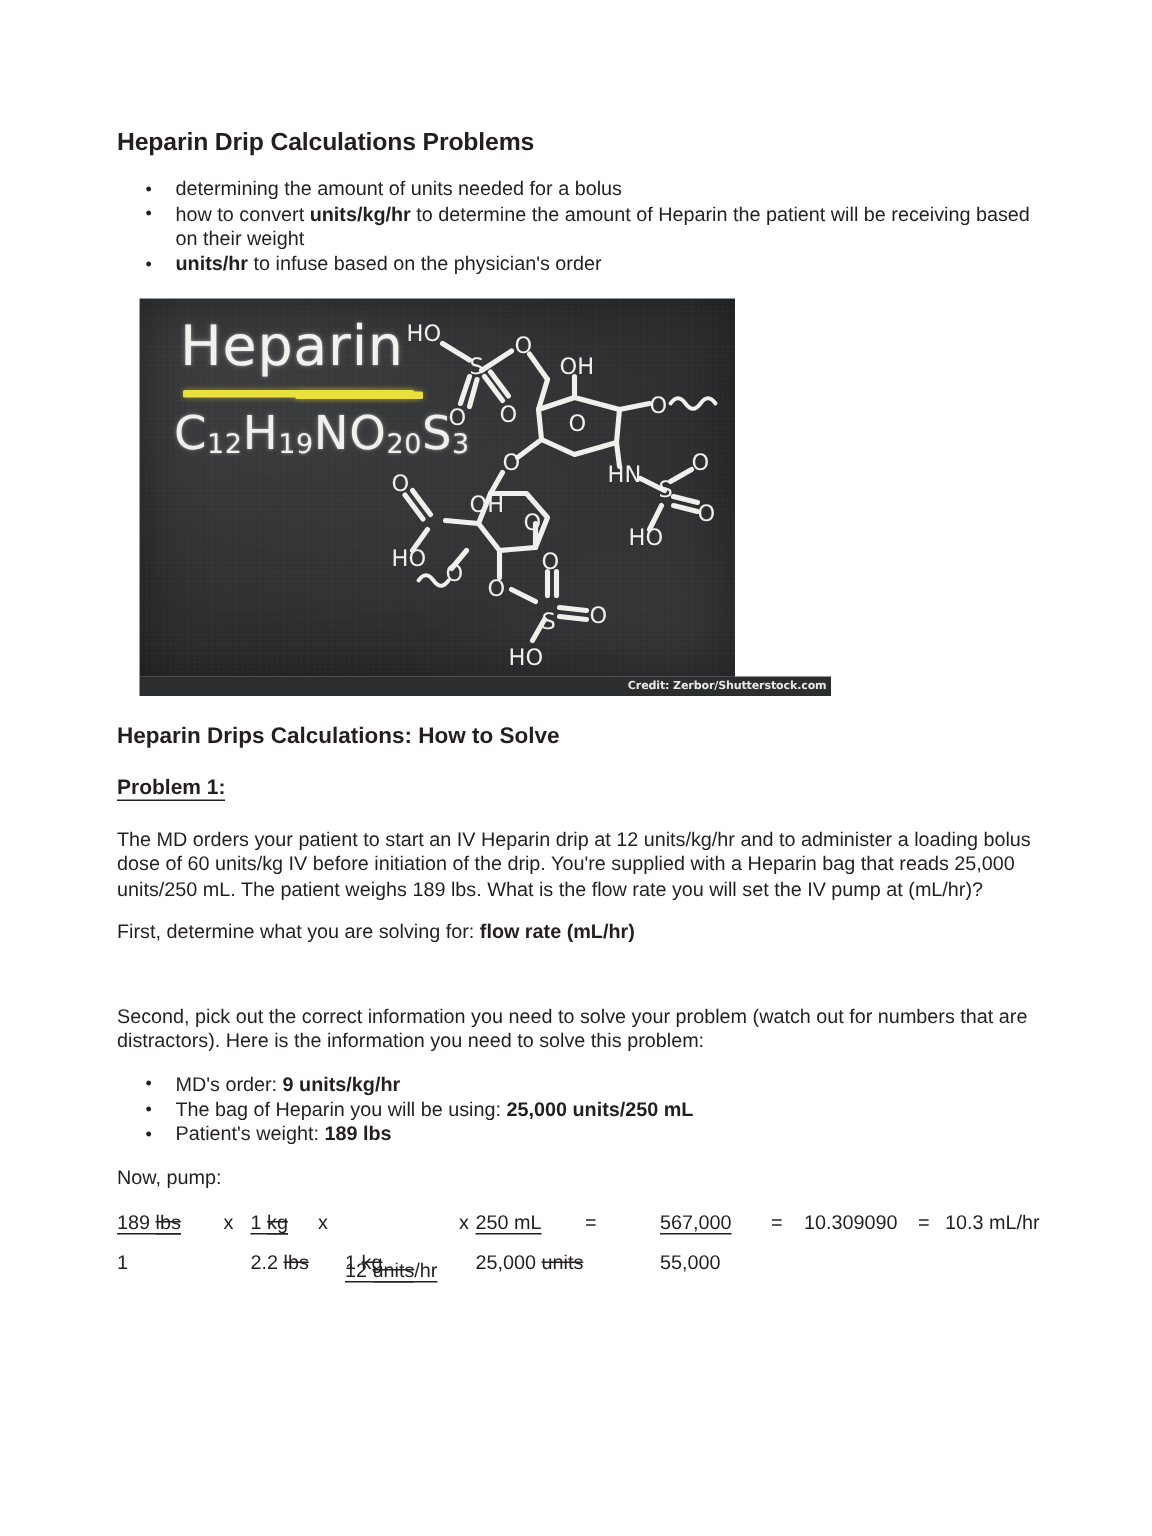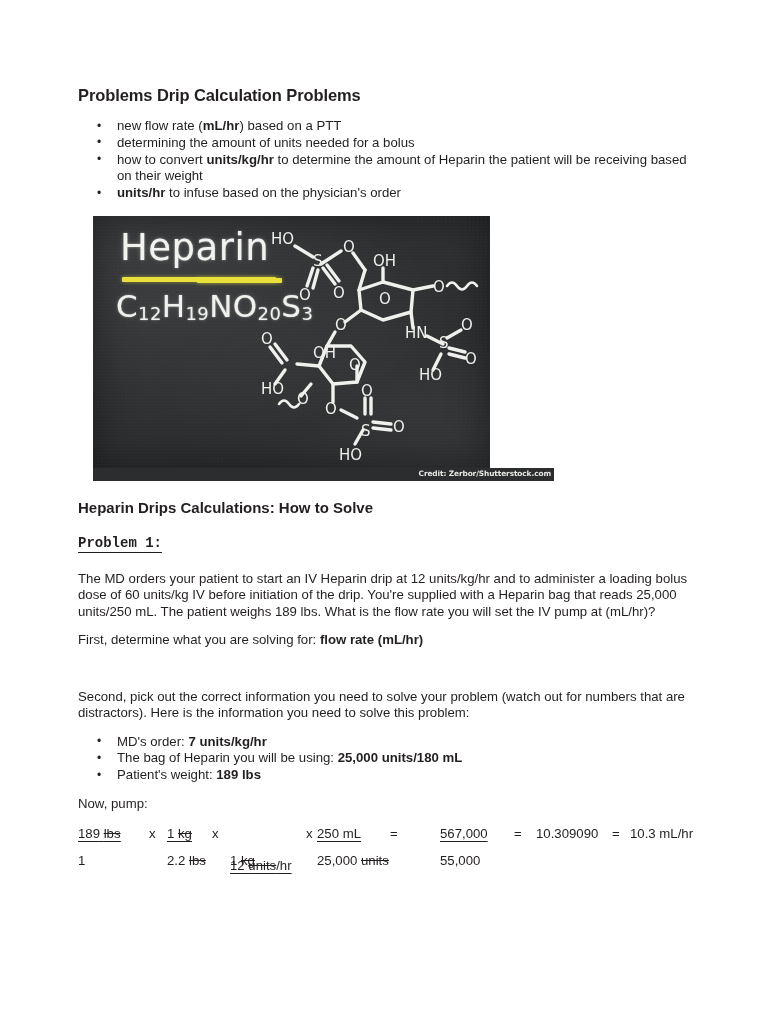--- a/index.html
+++ b/index.html
@@ -164,21 +164,20 @@
     color: #231f20;
   }
   h3.problem-title {
     font-size: 14px;
     font-weight: bold;
     margin: 0 0 18px 0;
     color: #231f20;
     display: inline-block;
     border-bottom: 1.5px solid #231f20;
     padding-bottom: 1px;
-    font-family: Liberation Mono, monospace;
   }
   .problem-title-wrap { margin: 0 0 0 0; }
 
   .spacer-lg { height: 28px; }
 
   
   .calc {
     margin-top: 14px;
     font-size: 13.2px;
     color: #231f20;
@@ -199,25 +198,24 @@
   .strike { text-decoration: line-through; }
   .frac-top .strike { text-decoration: underline line-through; text-underline-offset: 3px; }
   .op { font-size: 13.2px; }
 </style>
 </head>
 <body>
 
 <div class="page">
   <div class="content">
 
-    <h1 class="doc-title">Problems Drip Calculation Problems</h1>
+    <h1 class="doc-title">Heparin Drip Calculations Problems</h1>
 
 
     <ul class="bullets">
-      <li><span>new flow rate (</span><b>mL/hr</b><span>) based on a PTT</span></li>
       <li><span>determining the amount of units needed for a bolus</span><b></b><span></span></li>
       <li><span>how to convert </span><b>units/kg/hr</b><span> to determine the amount of Heparin the patient will be receiving based on their weight</span></li>
       <li><span></span><b>units/hr</b><span> to infuse based on the physician's order</span></li>
     </ul>
 
     <div class="figure">
       <div class="chalkboard">
         <div class="chalk-title">Heparin</div>
         <div class="chalk-underline"></div>
         <div class="chalk-underline seg2"></div>
@@ -312,22 +310,22 @@
 
     <p class="para">The MD orders your patient to start an IV Heparin drip at 12 units/kg/hr and to administer a loading bolus dose of 60 units/kg IV before initiation of the drip. You're supplied with a Heparin bag that reads 25,000 units/250 mL. The patient weighs 189 lbs. What is the flow rate you will set the IV pump at (mL/hr)?</p>
 
     <p class="para"><span>First, determine what you are solving for: </span><b>flow rate (mL/hr)</b></p>
 
     <div class="spacer-lg"></div>
 
     <p class="para">Second, pick out the correct information you need to solve your problem (watch out for numbers that are distractors). Here is the information you need to solve this problem:</p>
 
     <ul class="bullets">
-      <li><span>MD's order: </span><b>7 units/kg/hr</b></li>
-      <li><span>The bag of Heparin you will be using: </span><b>25,000 units/180 mL</b></li>
+      <li><span>MD's order: </span><b>9 units/kg/hr</b></li>
+      <li><span>The bag of Heparin you will be using: </span><b>25,000 units/250 mL</b></li>
       <li><span>Patient's weight: </span><b>189 lbs</b></li>
     </ul>
 
     <p class="para tight">Now, pump:</p>
 
     <div class="calc">
 
       <div class="calc-row">
         <span class="calc-cell frac-top" style="left:0px;"><span>189 </span><span class="strike">lbs</span></span>
 

